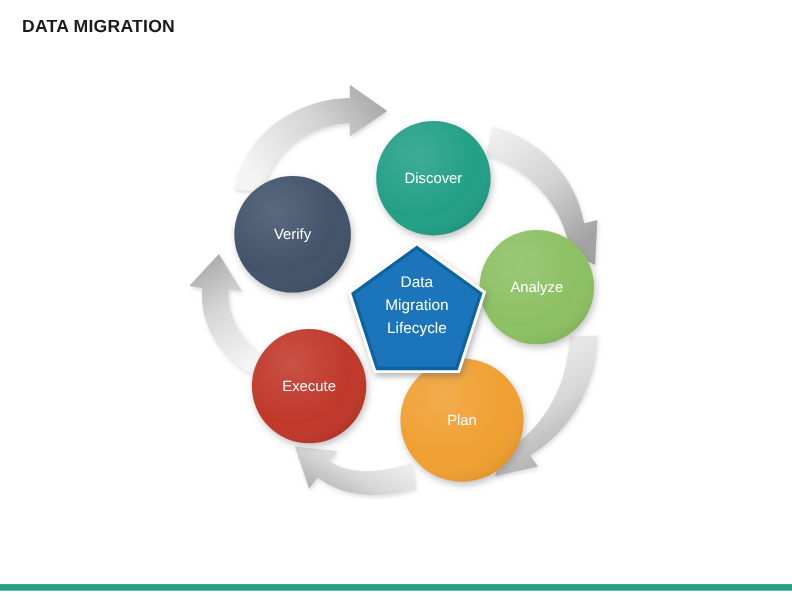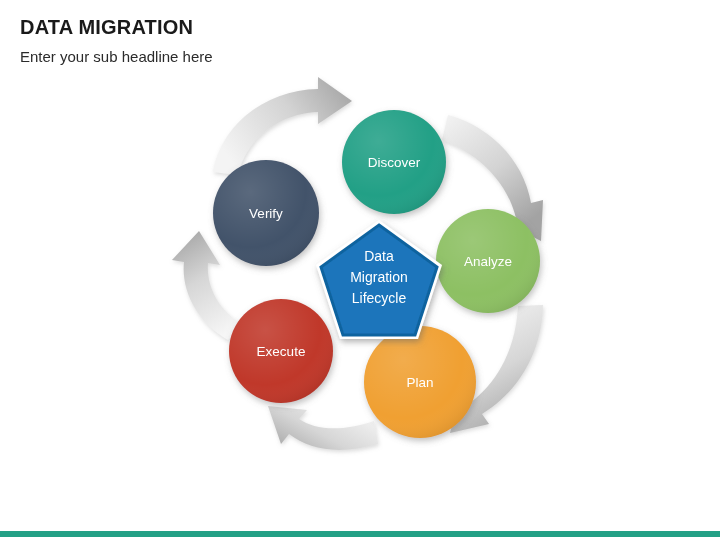--- a/index.html
+++ b/index.html
@@ -7,21 +7,21 @@
     width:720px;height:540px;
     background:#ffffff;
     font-family:"Liberation Sans", sans-serif;
     overflow:hidden;
     position:relative;
   }
   #slide{position:absolute;left:0;top:0;width:720px;height:540px;background:#fff;}
 
   .title{
     position:absolute;left:20px;top:16px;
-    font-size:20px;font-weight:bold;color:#1a1a1a;
+    font-size:16px;font-weight:bold;color:#1a1a1a;
     letter-spacing:.2px;white-space:nowrap;
   }
   .subtitle{
     position:absolute;left:20px;top:48px;
     font-size:15px;font-weight:normal;color:#2b2b2b;
     white-space:nowrap;
   }
   .bottom-bar{
     position:absolute;left:0;top:531px;width:720px;height:6px;
     background:#23A086;
@@ -42,21 +42,20 @@
     font-size:14px;
     text-anchor:middle;
   }
 </style>
 </head>
 <body>
 
 <div id="slide">
 
   <div class="title">DATA MIGRATION</div>
-  <div class="subtitle">Enter your sub headline here</div>
 
   <svg id="diagram" viewBox="0 0 720 540">
     <defs>
 
       <linearGradient id="ag1" x1="0%" y1="60%" x2="100%" y2="10%">
         <stop offset="0%" stop-color="#F4F4F4"></stop>
         <stop offset="55%" stop-color="#D3D3D3"></stop>
         <stop offset="100%" stop-color="#A3A3A3"></stop>
       </linearGradient>
       <linearGradient id="ag2" x1="0%" y1="0%" x2="60%" y2="100%">

